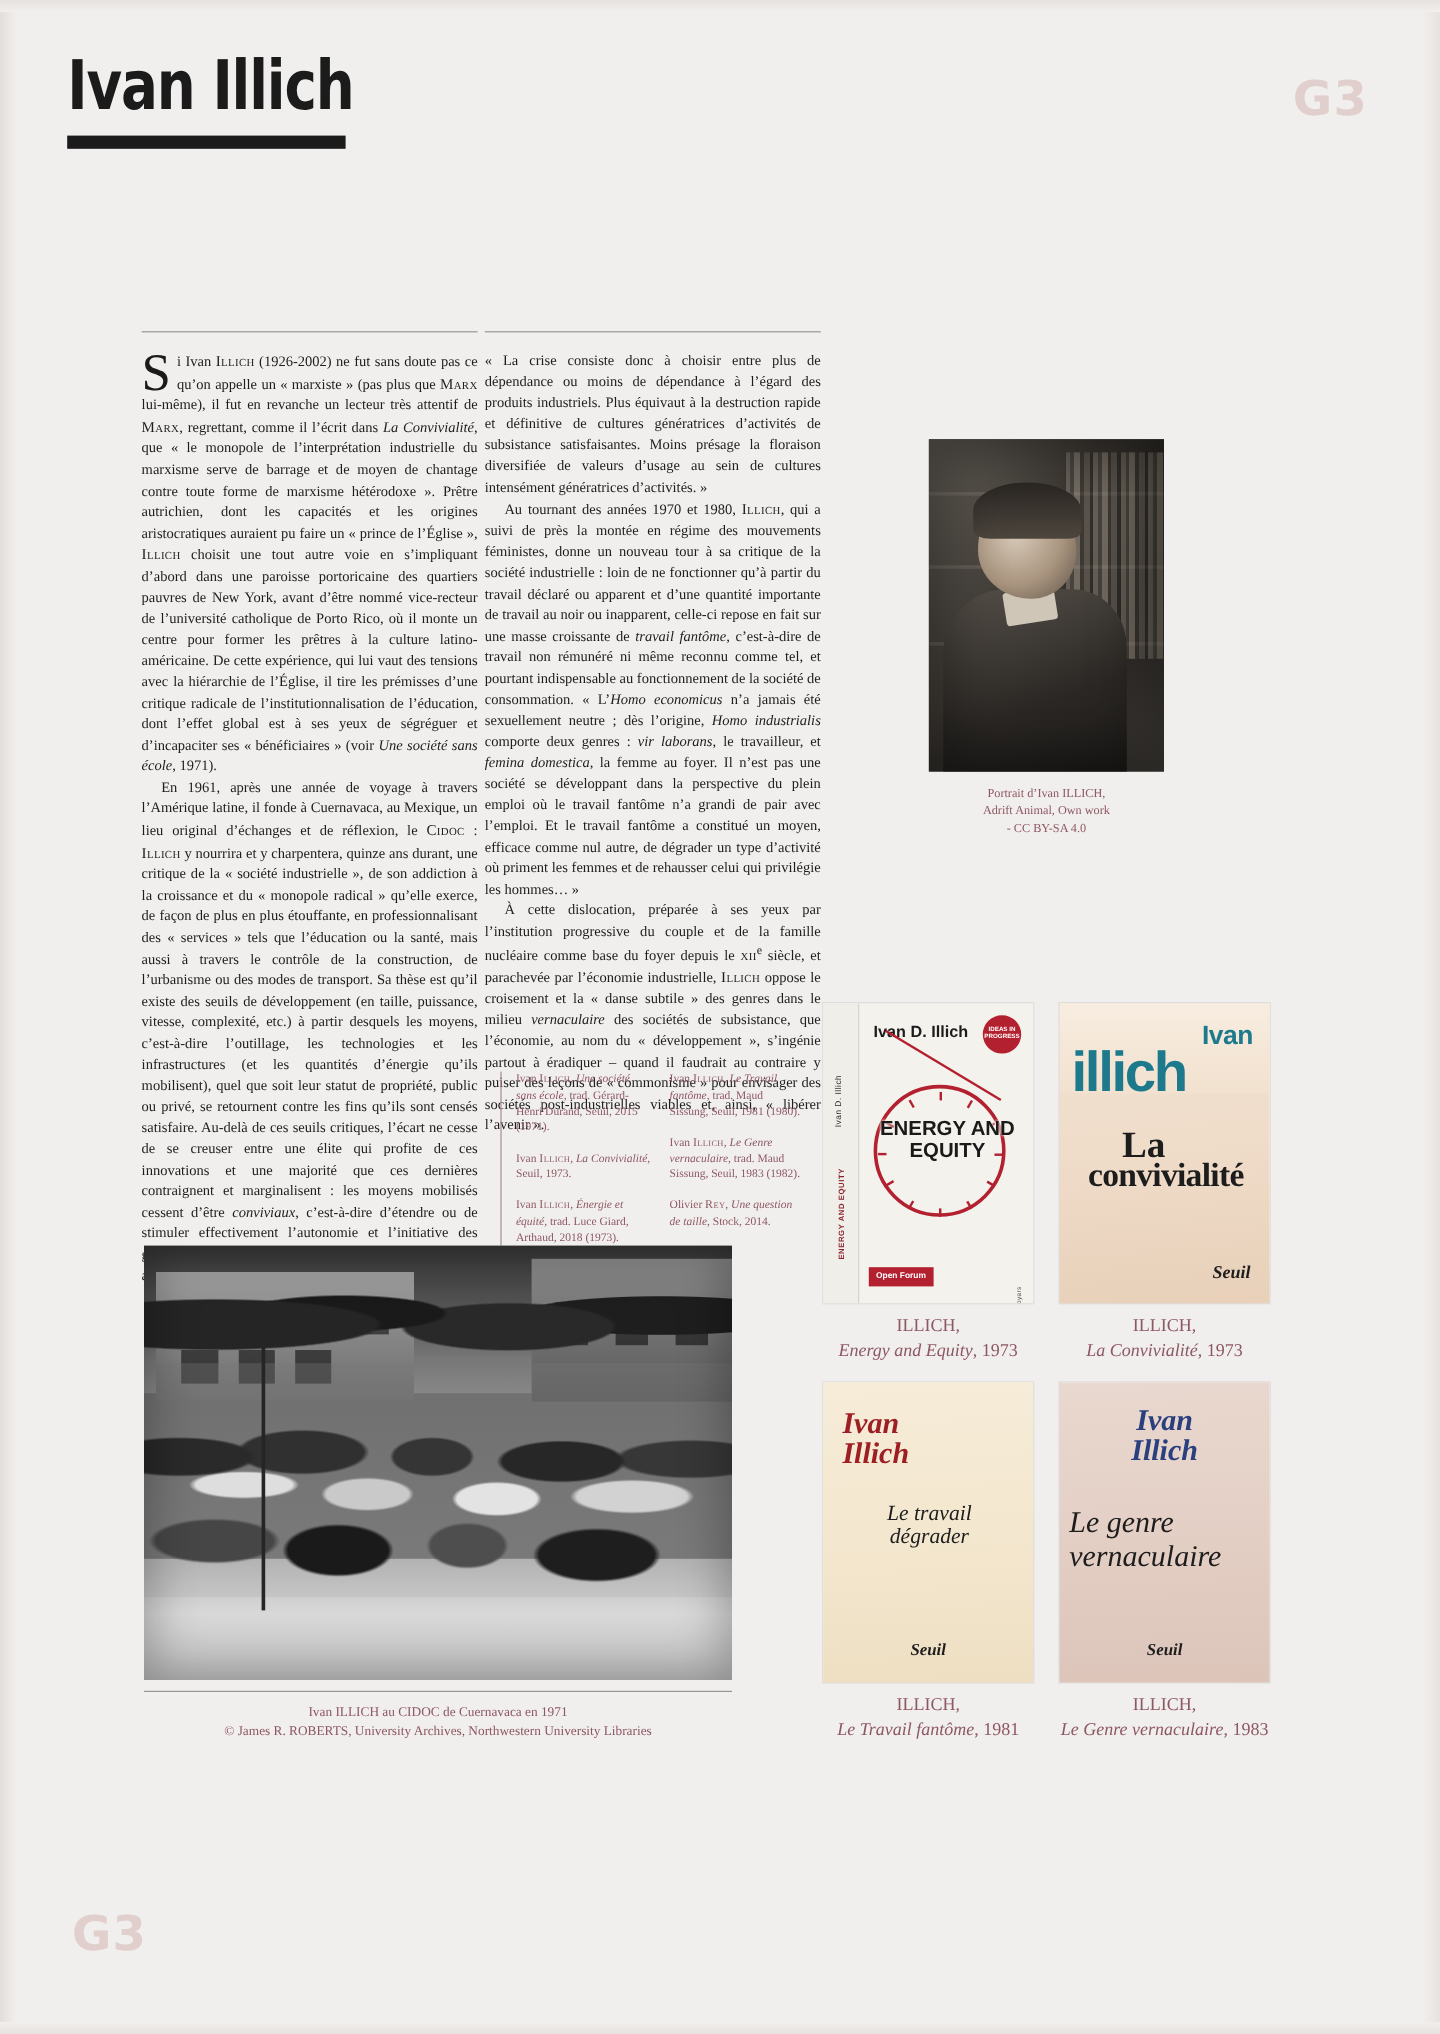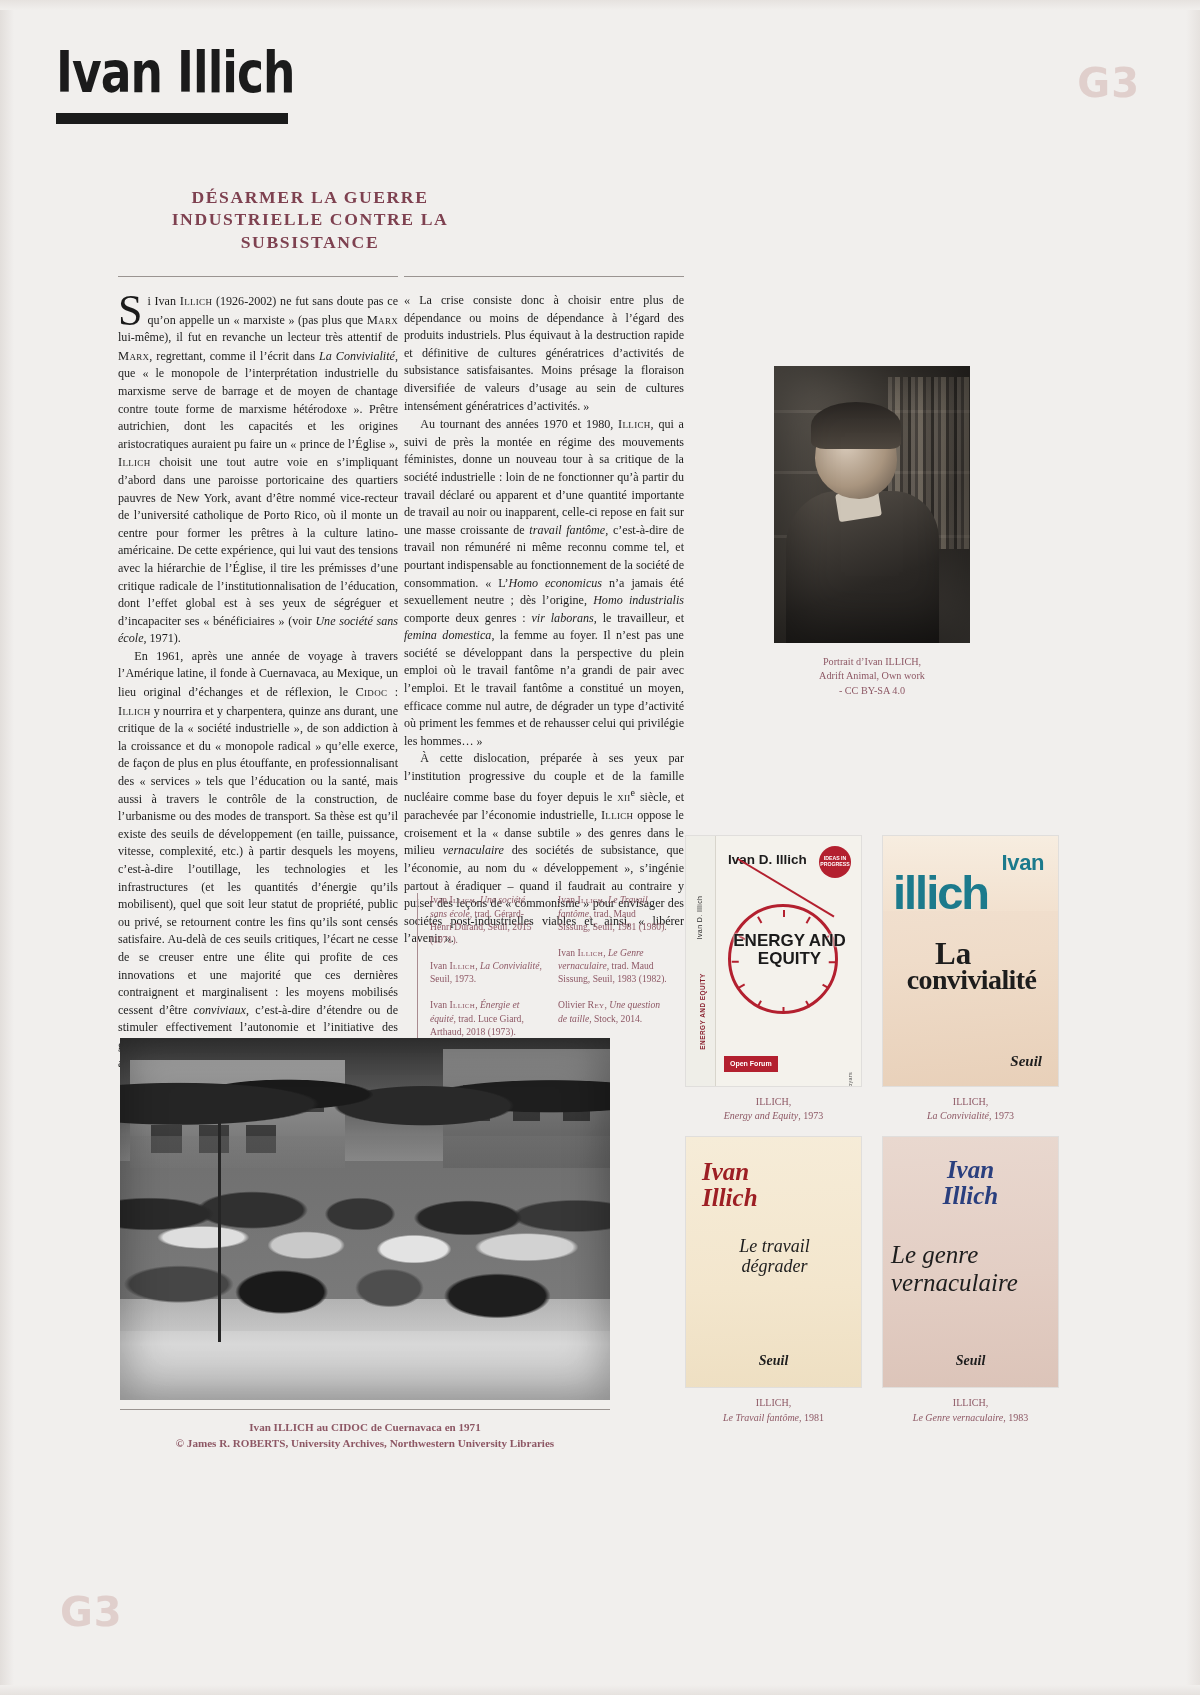--- a/index.html
+++ b/index.html
@@ -202,21 +202,20 @@
     line-height: 1.42;
     color: #8d5764;
   }
 
   
   .photo-wrap {
     position: absolute;
     left: 120px;
     top: 1038px;
     width: 490px;
-    font-weight: bold;
   }
   .photo {
     width: 490px;
     height: 362px;
     position: relative;
     overflow: hidden;
     background: #6d6d6b;
     filter: grayscale(1) contrast(1.05);
   }
   .ph-sky {
@@ -302,21 +301,21 @@
   .cover {
     width: 175px;
     height: 250px;
     position: relative;
     overflow: hidden;
     box-shadow: 0 0 0 1px rgba(0,0,0,0.07);
   }
   .cover-caption {
     margin-top: 9px;
     text-align: center;
-    font-size: 10px;
+    font-size: 15px;
     line-height: 1.42;
     color: #8d5764;
   }
   .cover-caption i { font-style: italic; }
 
   
   .c-energy { background: #f4f2ec; }
   .c-energy .spine {
     position:absolute; left:0; top:0; width:30px; height:100%;
     background:#efeee8; border-right:1px solid #d8d5cc;
@@ -477,21 +476,20 @@
   <div class="edge-bottom"></div>
 
   <div class="masthead">
     <div class="masthead-title">Ivan Illich</div>
     <div class="masthead-rule"></div>
   </div>
 
   <div class="corner-code tr">G3</div>
   <div class="corner-code bl">G3</div>
 
-  <div class="article-title">DÉSARMER LA GUERRE INDUSTRIELLE CONTRE LA SUBSISTANCE</div>
 
   <div class="col col-1">
     <div class="col-rule"></div>
     <p class="dropcap-p"><span class="dropcap">S</span>i Ivan <span class="sc">Illich</span> (1926-2002) ne fut sans doute pas ce qu’on appelle un « marxiste » (pas plus que <span class="sc">Marx</span> lui-même), il fut en revanche un lecteur très attentif de <span class="sc">Marx</span>, regrettant, comme il l’écrit dans <i>La Convivialité</i>, que « le monopole de l’interprétation industrielle du marxisme serve de barrage et de moyen de chantage contre toute forme de marxisme hétérodoxe ». Prêtre autrichien, dont les capacités et les origines aristocratiques auraient pu faire un « prince de l’Église », <span class="sc">Illich</span> choisit une tout autre voie en s’impliquant d’abord dans une paroisse portoricaine des quartiers pauvres de New York, avant d’être nommé vice-recteur de l’université catholique de Porto Rico, où il monte un centre pour former les prêtres à la culture latino-américaine. De cette expérience, qui lui vaut des tensions avec la hiérarchie de l’Église, il tire les prémisses d’une critique radicale de l’institutionnalisation de l’éducation, dont l’effet global est à ses yeux de ségréguer et d’incapaciter ses « bénéficiaires » (voir <i>Une société sans école</i>, 1971).</p>
     <p>En 1961, après une année de voyage à travers l’Amérique latine, il fonde à Cuernavaca, au Mexique, un lieu original d’échanges et de réflexion, le <span class="sc">Cidoc</span> : <span class="sc">Illich</span> y nourrira et y charpentera, quinze ans durant, une critique de la « société industrielle », de son addiction à la croissance et du « monopole radical » qu’elle exerce, de façon de plus en plus étouffante, en professionnalisant des « services » tels que l’éducation ou la santé, mais aussi à travers le contrôle de la construction, de l’urbanisme ou des modes de transport. Sa thèse est qu’il existe des seuils de développement (en taille, puissance, vitesse, complexité, etc.) à partir desquels les moyens, c’est-à-dire l’outillage, les technologies et les infrastructures (et les quantités d’énergie qu’ils mobilisent), quel que soit leur statut de propriété, public ou privé, se retournent contre les fins qu’ils sont censés satisfaire. Au-delà de ces seuils critiques, l’écart ne cesse de se creuser entre une élite qui profite de ces innovations et une majorité que ces dernières contraignent et marginalisent : les moyens mobilisés cessent d’être <i>conviviaux</i>, c’est-à-dire d’étendre ou de stimuler effectivement l’autonomie et l’initiative des gens, et se mettent au contraire à asservir ces derniers, ainsi que leurs lieux de vie, à leur propre <i>régime</i>.</p>
   </div>
 
   <div class="col col-2">
     <div class="col-rule"></div>
     <p>« La crise consiste donc à choisir entre plus de dépendance ou moins de dépendance à l’égard des produits industriels. Plus équivaut à la destruction rapide et définitive de cultures génératrices d’activités de subsistance satisfaisantes. Moins présage la floraison diversifiée de valeurs d’usage au sein de cultures intensément génératrices d’activités. »</p>

